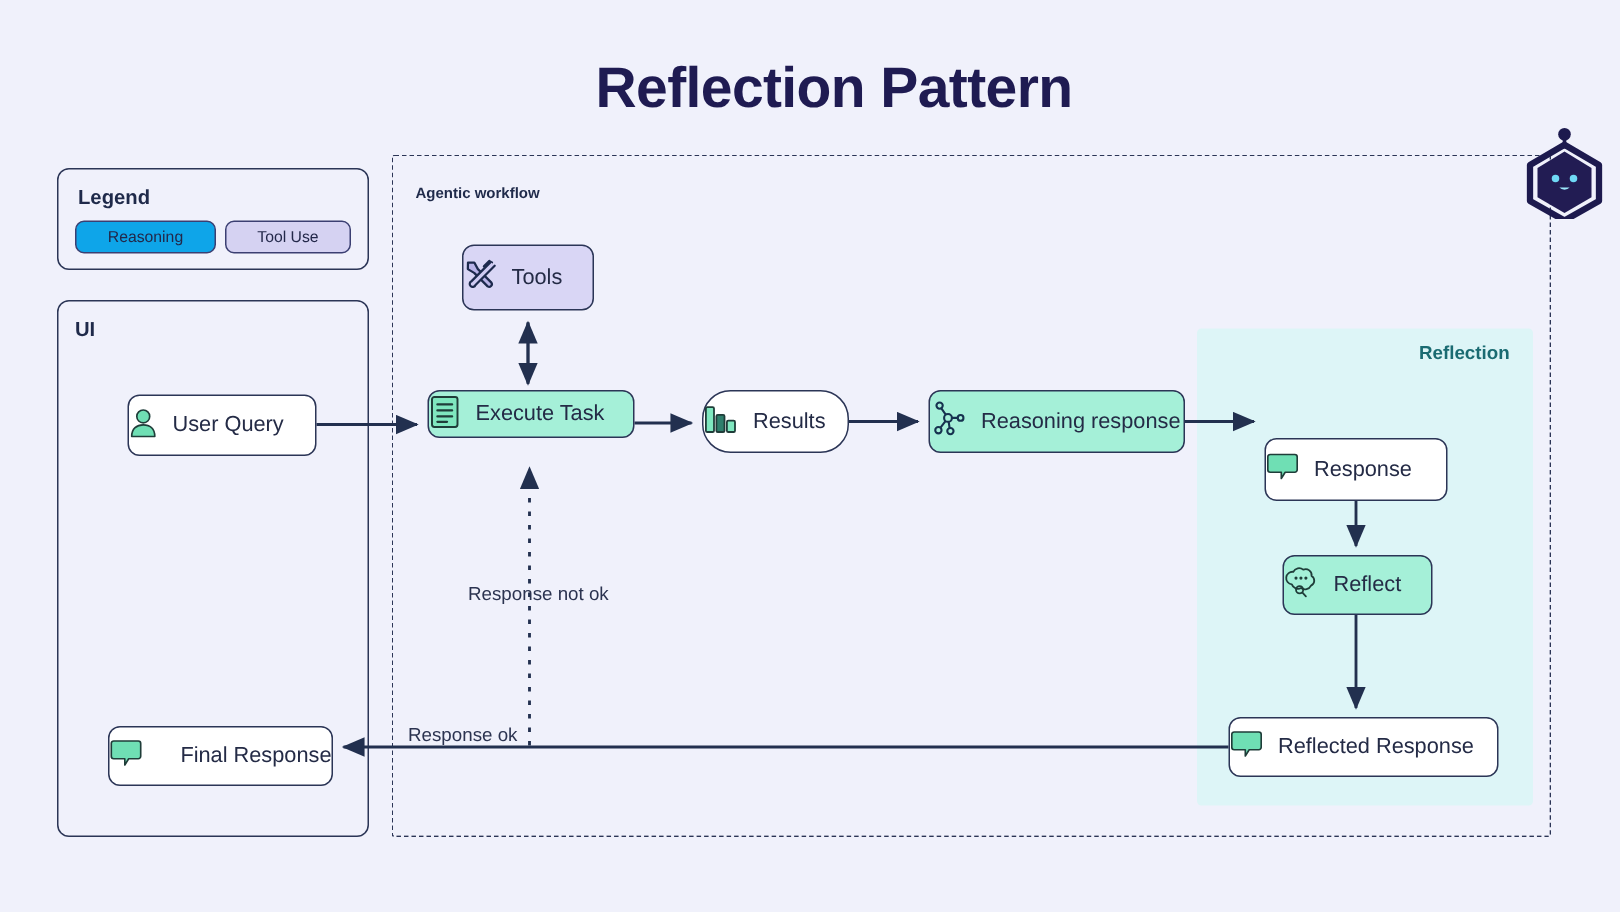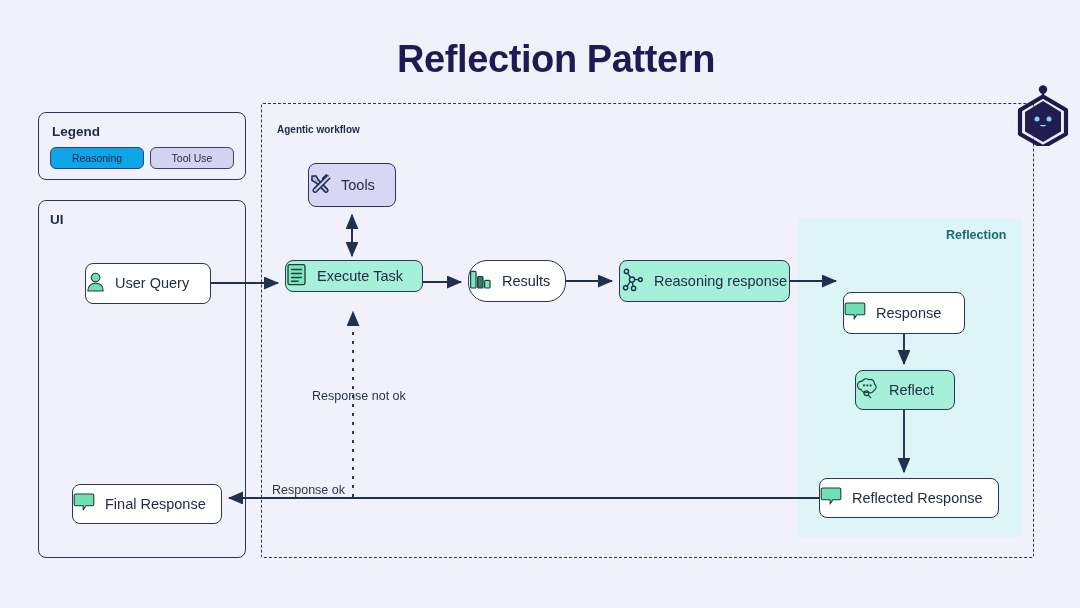--- a/index.html
+++ b/index.html
@@ -117,21 +117,21 @@
   .node .lbl { line-height: 1; }
 
   #node-tools           { left: 308px; top: 163px; width: 88px;  height: 44px; }
   #node-execute-task    { left: 285px; top: 260px; width: 138px; height: 32px; }
   #node-results         { left: 468px; top: 260px; width: 98px;  height: 42px; border-radius: 19px; }
   #node-generate        { left: 619px; top: 260px; width: 171px; height: 42px; }
   #node-response        { left: 843px; top: 260px; width: 122px; height: 42px; margin-top: 32px; }
   #node-reflect         { left: 855px; top: 370px; width: 100px; height: 40px; }
   #node-reflected       { left: 819px; top: 478px; width: 180px; height: 40px; }
   #node-user-query      { left: 85px;  top: 263px; width: 126px; height: 41px; }
-  #node-final-response  { left: 72px;  top: 484px; width: 150px; height: 40px; }
+  #node-final-response  { left: 72px;  top: 484px; width: 150px; height: 40px; justify-content: space-between; }
 
   
   #wires {
     position: absolute;
     left: 0; top: 0;
     width: 1080px; height: 608px;
     pointer-events: none;
   }
 
   .edge-label {

